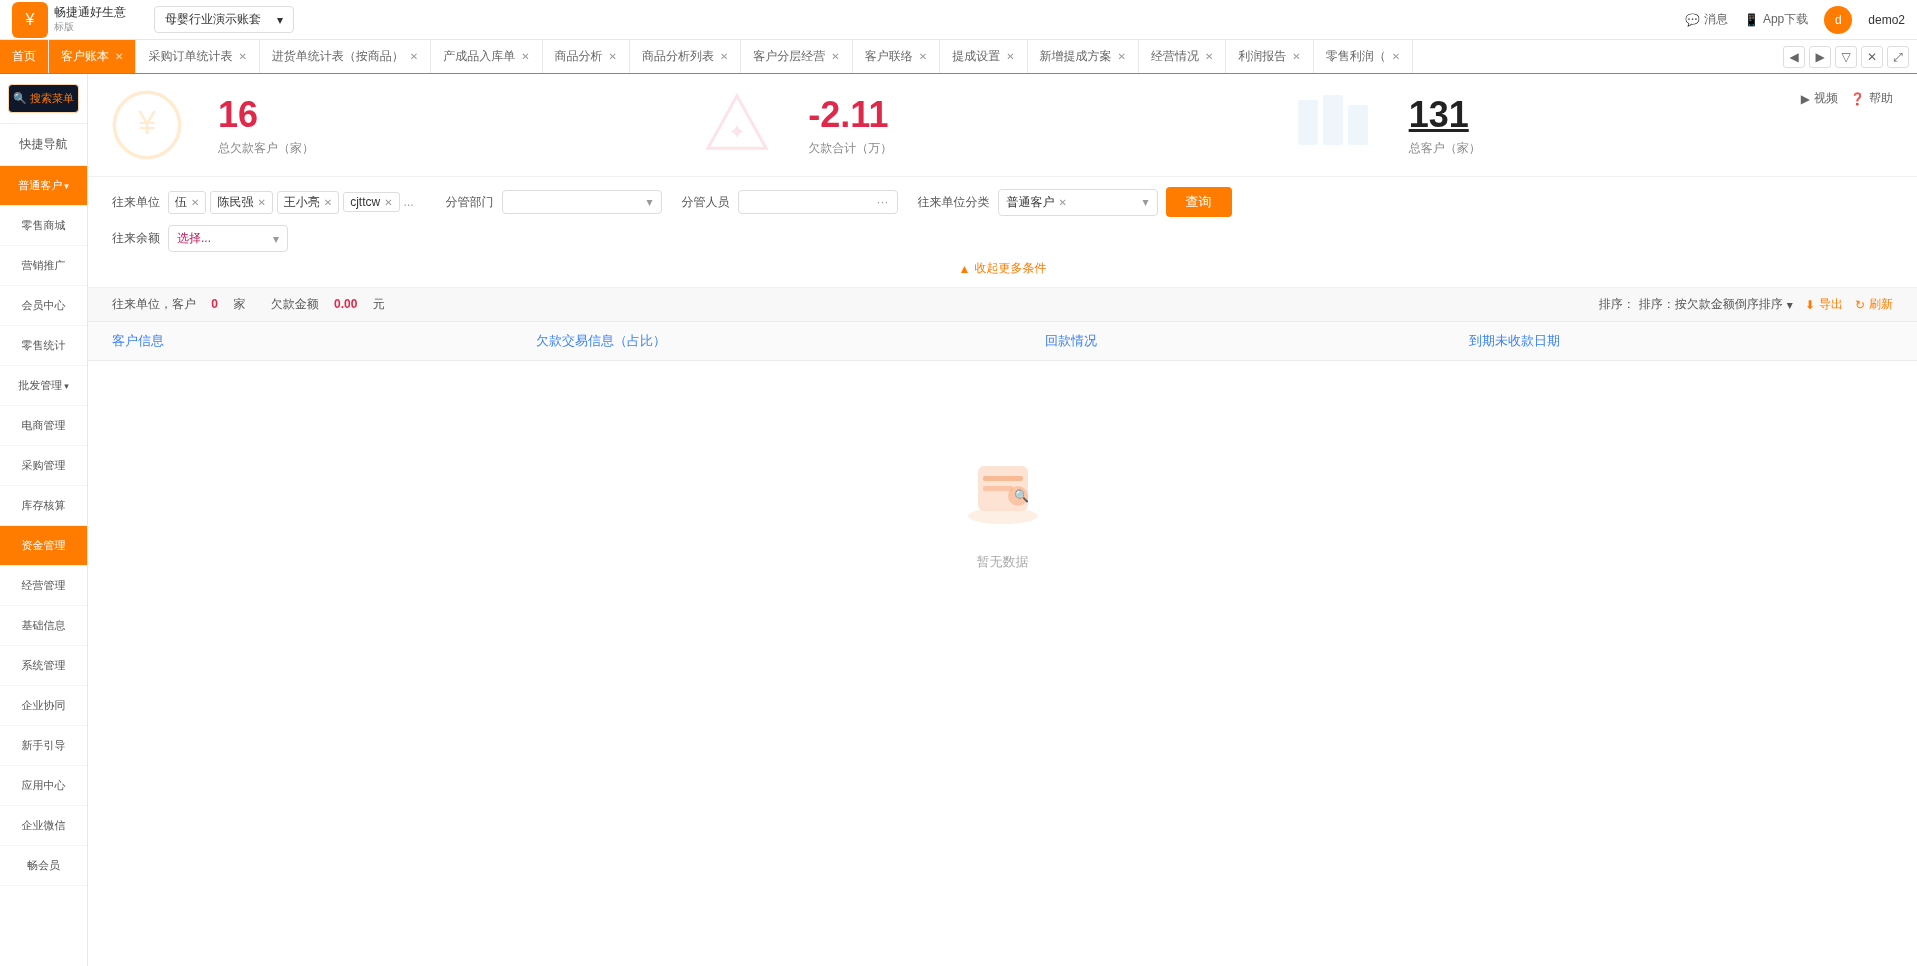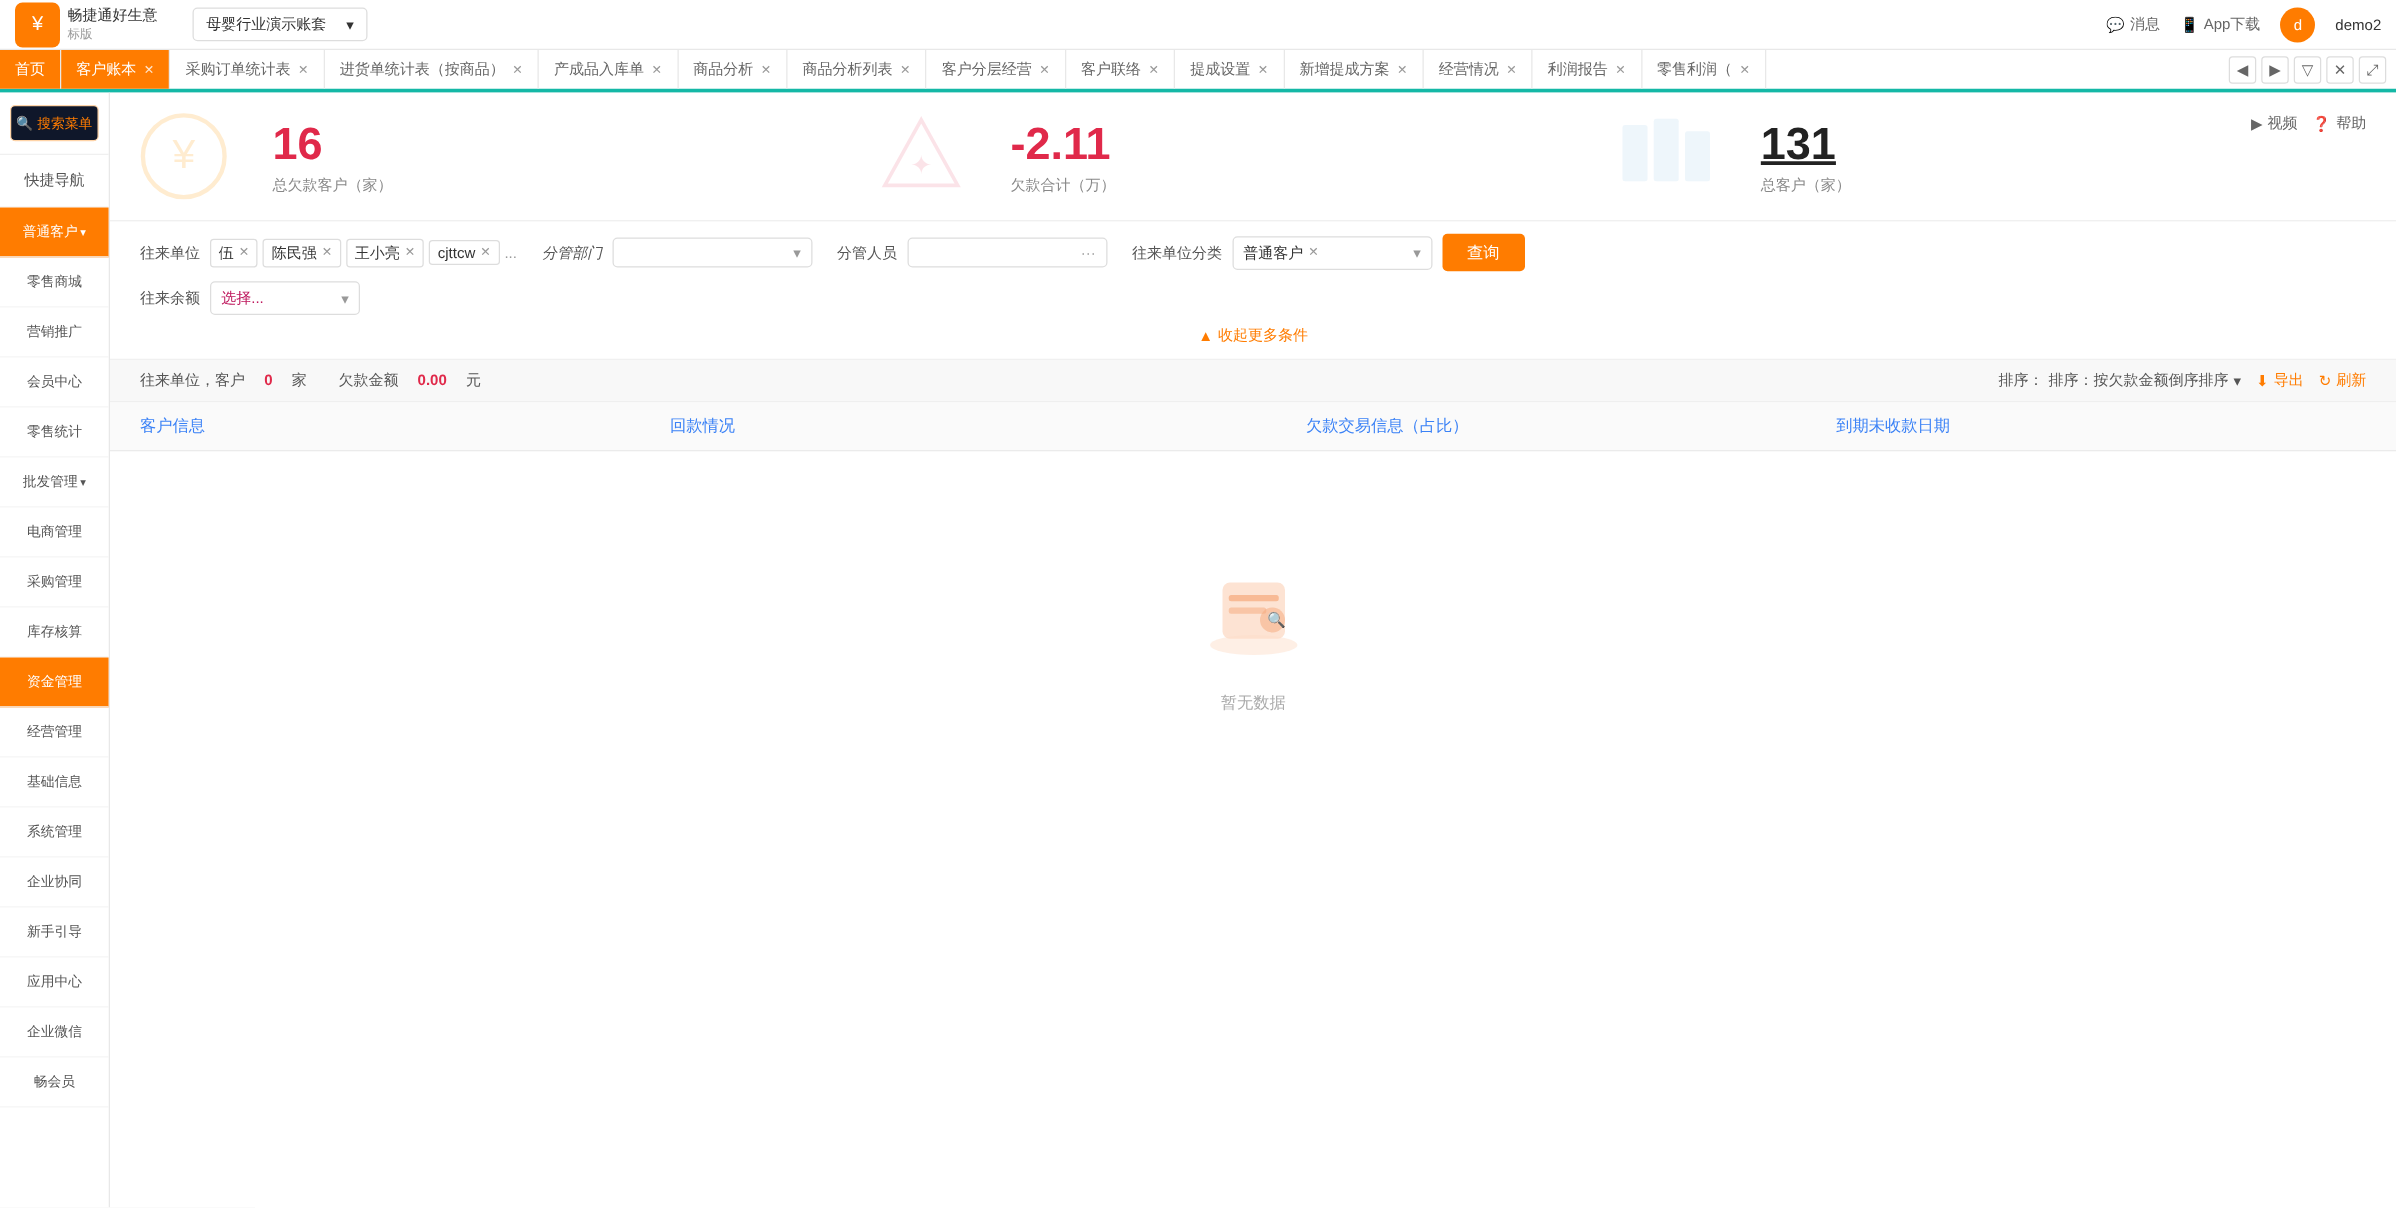--- a/index.html
+++ b/index.html
@@ -11,21 +11,21 @@
     .logo-area { display: flex; align-items: center; gap: 6px; }
     .logo-icon { width: 36px; height: 36px; background: #ff7c00; border-radius: 6px; display: flex; align-items: center; justify-content: center; color: white; font-size: 16px; }
     .logo-text { font-size: 12px; color: #333; line-height: 1.2; }
     .logo-subtext { font-size: 10px; color: #999; }
     .workspace-selector { display: flex; align-items: center; gap: 4px; padding: 4px 10px; border: 1px solid #ddd; border-radius: 4px; cursor: pointer; font-size: 12px; color: #333; min-width: 140px; margin-left: 20px; }
     .top-bar-right { display: flex; align-items: center; gap: 16px; }
     .top-action { display: flex; align-items: center; gap: 4px; font-size: 12px; color: #666; cursor: pointer; }
     .avatar { width: 28px; height: 28px; border-radius: 50%; background: #ff7c00; display: flex; align-items: center; justify-content: center; color: white; font-size: 12px; }
 
     
-    .tab-bar { background: #fff; height: 34px; display: flex; align-items: center; border-bottom: 3px solid #14b8a6; flex-shrink: 0; overflow: hidden; }
+    .tab-bar { background: #fff; height: 34px; display: flex; align-items: center; border-bottom: 1px solid #14b8a6; flex-shrink: 0; overflow: hidden; }
     .tab-item { height: 34px; display: flex; align-items: center; padding: 0 12px; font-size: 12px; color: #666; cursor: pointer; border-right: 1px solid #e8e8e8; white-space: nowrap; flex-shrink: 0; position: relative; }
     .tab-item.active { color: #fff; background: #ff7c00; }
     .tab-item .close-btn { margin-left: 6px; font-size: 10px; color: #999; }
     .tab-item.active .close-btn { color: rgba(255,255,255,0.8); }
     .tab-home { background: #ff7c00; color: white; }
     .tab-arrows { display: flex; align-items: center; margin-left: auto; padding: 0 8px; gap: 4px; }
     .tab-arrow-btn { width: 22px; height: 22px; display: flex; align-items: center; justify-content: center; border: 1px solid #ddd; border-radius: 3px; cursor: pointer; font-size: 12px; color: #666; }
 
     
     .main-layout { display: flex; flex: 1; overflow: hidden; }
@@ -320,21 +320,21 @@
             <span>王小亮</span>
             <span class="tag-close">✕</span>
           </div>
           <div class="filter-tag">
             <span>cjttcw</span>
             <span class="tag-close">✕</span>
           </div>
           <span class="filter-more">...</span>
         </div>
 
-        <span class="filter-label" style="margin-left:12px;font-style:italic;">分管部门</span>
+        <span class="filter-label" style="margin-left:24px;">分管部门</span>
         <div class="filter-select filter-select-wide">
           <span style="color:#bbb;"></span>
           <span style="margin-left:auto;">▾</span>
         </div>
 
         <span class="filter-label" style="margin-left:12px;">分管人员</span>
         <div class="filter-select filter-select-wide">
           <span style="color:#bbb;"></span>
           <span style="margin-left:auto;">···</span>
         </div>
@@ -390,22 +390,22 @@
         <div class="result-action-btn">
           <span>↻</span>
           <span>刷新</span>
         </div>
       </div>
     </div>
 
     <div class="table-area">
       <div class="table-header">
         <div class="table-header-cell">客户信息</div>
+        <div class="table-header-cell">欠款交易信息（占比）</div>
         <div class="table-header-cell">回款情况</div>
-        <div class="table-header-cell">欠款交易信息（占比）</div>
         <div class="table-header-cell">到期未收款日期</div>
       </div>
 
       <div class="empty-state">
         <div class="empty-icon">
           
           <svg width="100" height="100" viewBox="0 0 100 100">
             <ellipse cx="50" cy="75" rx="35" ry="8" fill="#fde0cc" opacity="0.5"></ellipse>
             <rect x="25" y="25" width="50" height="45" rx="6" fill="#fddcc8" opacity="0.8"></rect>
             <rect x="30" y="35" width="40" height="5" rx="2" fill="#f5a87a" opacity="0.7"></rect>

